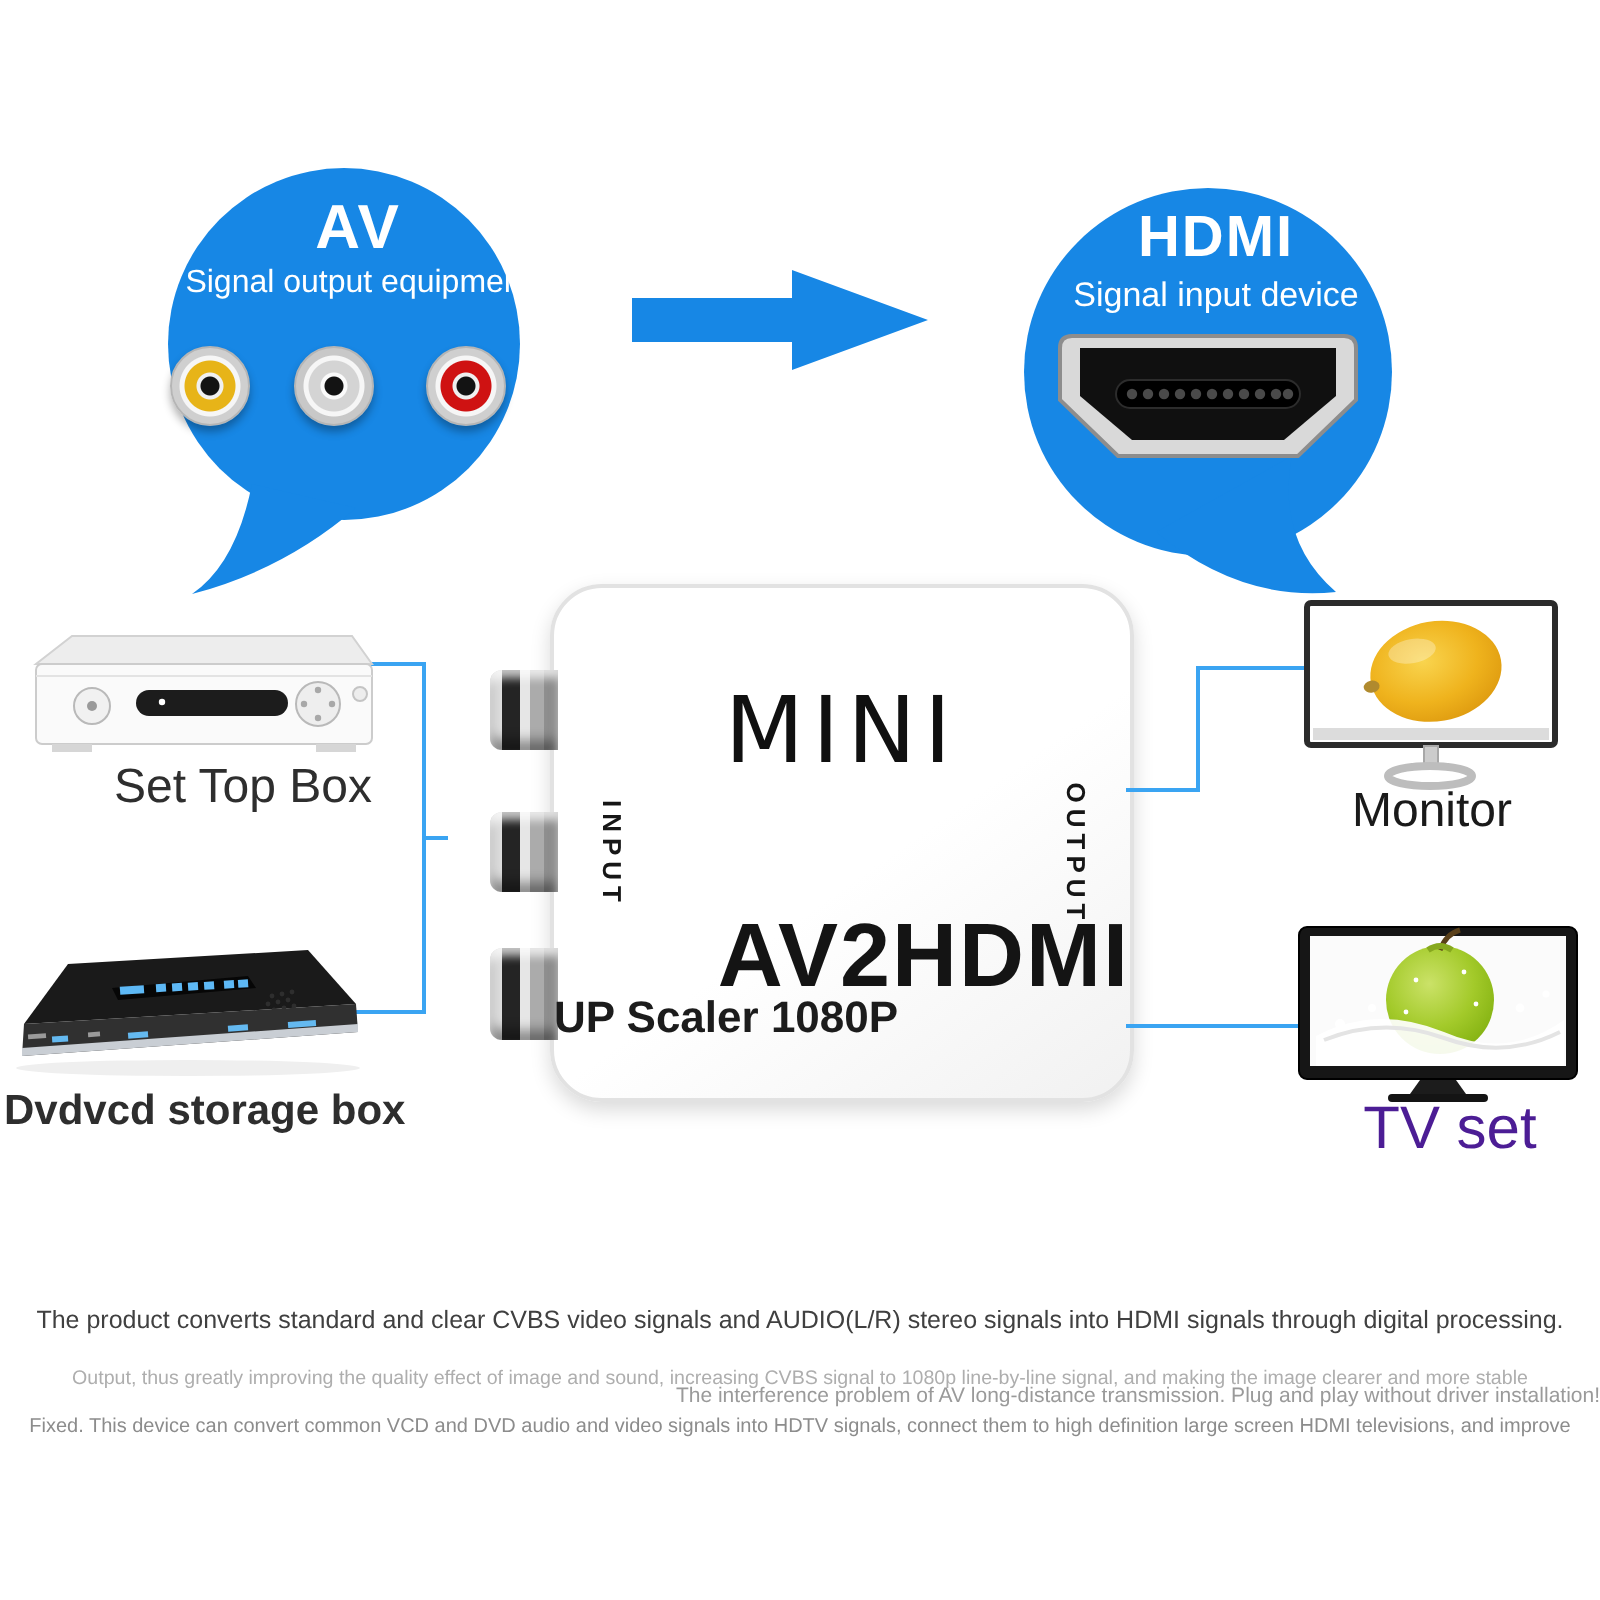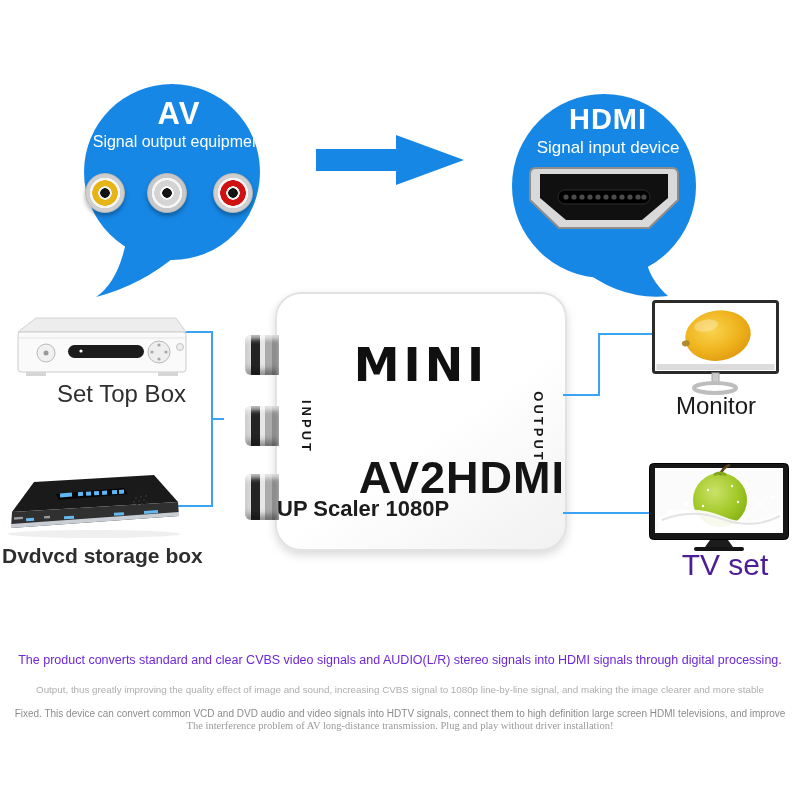--- a/index.html
+++ b/index.html
@@ -26,21 +26,21 @@
   .rca.white {left:63px;background:radial-gradient(circle,#131313 0 4.5px,#fafafa 5px 6.5px,#d4d4d4 7px 12.5px,#f6f6f6 13px 15px,#c8c8c8 15.5px 19px);}
   .rca.red   {left:129px;background:radial-gradient(circle,#131313 0 4.5px,#f0f0f0 5px 6.5px,#cf1212 7px 12.5px,#f6f6f6 13px 15px,#cfcfcf 15.5px 19px);}
   
   .converter{
     left:275px;top:292px;width:288px;height:255px;
     background:linear-gradient(145deg,#ffffff 55%,#f1f1f1);
     border:2px solid #e2e2e2;border-radius:26px;
     box-shadow:0 4px 10px rgba(0,0,0,.15);
   }
   .logo{position:absolute;top:44px;left:0;width:100%;text-align:center;
-        font-size:46px;font-weight:700;letter-spacing:4px;color:#101010;font-family:"DejaVu Sans",sans-serif;}
+        font-size:46px;font-weight:400;letter-spacing:4px;color:#101010;font-family:"DejaVu Sans",sans-serif;}
   .model{position:absolute;top:158px;left:0;width:100%;text-align:right;
         font-size:45px;font-weight:800;letter-spacing:1px;color:#141414;}
   .scaler{position:absolute;top:202px;left:0;width:100%;
         font-size:22px;font-weight:600;color:#1c1c1c;}
   .vlabel{position:absolute;font-size:13px;font-weight:bold;letter-spacing:3px;color:#161616;
         transform:translate(-50%,-50%) rotate(90deg);white-space:nowrap;}
   .vlabel.in{left:29px;top:133px;}
   .vlabel.out{left:261px;top:133px;}
   .plug{position:absolute;left:-32px;width:34px;height:40px;border-radius:6px 0 0 6px;
         background:linear-gradient(90deg,#dedede 0 6px,#242424 6px 15px,#e6e6e6 15px 20px,#ababab 20px 27px,#8f8f8f 27px 34px);
@@ -49,24 +49,24 @@
   
   .cline{position:absolute;background:#3aa4f2;}
   
   .dev-label{position:absolute;color:#2e2e2e;}
   .lbl-stb{left:24px;top:380px;font-size:24px;margin-left:33px;}
   .lbl-dvd{left:2px;top:544px;font-size:21px;font-weight:bold;}
   .lbl-mon{left:652px;top:392px;width:128px;text-align:center;font-size:24px;color:#1a1a1a;}
   .lbl-tv{left:655px;top:548px;width:140px;text-align:center;font-size:30px;color:#4c1d95;}
   
   .desc{position:absolute;left:0;width:800px;white-space:nowrap;}
-  .d1{top:653px;text-align:center;font-size:12.5px;color:#6d28d9;}
+  .d1{top:653px;text-align:center;font-size:12.5px;color:#404040;}
   .d2{top:684px;text-align:center;font-size:9.8px;color:#aeaeae;}
   .d3{top:708px;text-align:center;font-size:10px;color:#8c8c8c;}
-  .d4{top:720px;text-align:center;font-size:10.5px;color:#9a9a9a;font-family:Liberation Serif, serif;}
+  .d4{top:692px;text-align:right;font-size:10.5px;color:#9a9a9a;}
 </style>
 </head>
 <body>
 
 <div class="canvas">
 
   <div class="abs hdmi-group">
     <svg class="bubble-svg" viewBox="0 0 200 212">
       <circle cx="96" cy="92" r="92" fill="#1787e5"></circle>
       <path d="M70 172 Q112 207 160 202 Q130 176 138 134 Z" fill="#1787e5"></path>

